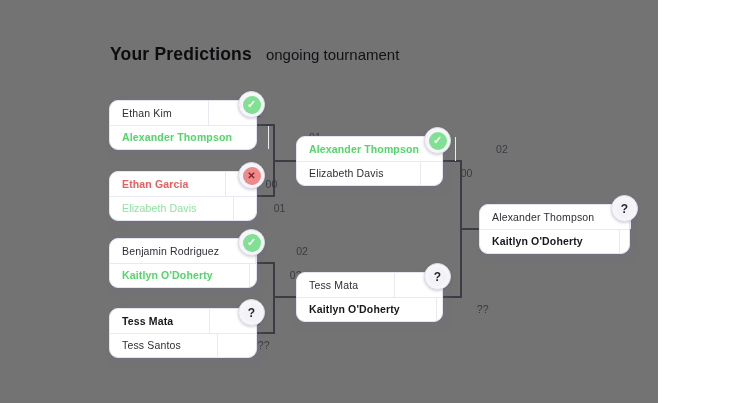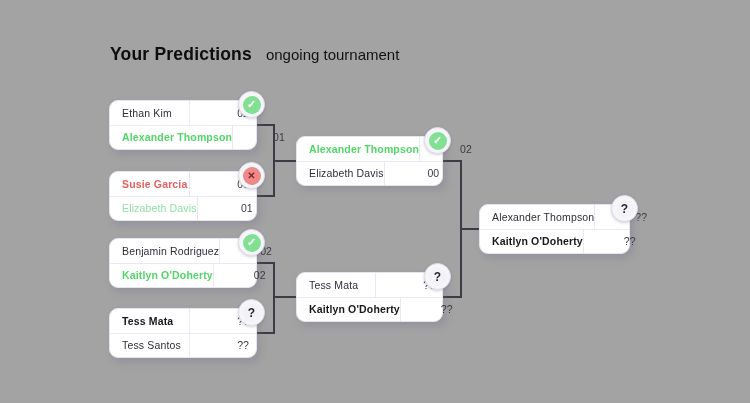--- a/index.html
+++ b/index.html
@@ -1,33 +1,33 @@
 <!DOCTYPE html>
 <html><head>
 <meta charset="utf-8">
 <style>
   html,body{margin:0;padding:0;background:#fff;}
   .stage{
-    position:relative;width:750px;height:403px;background:#a3a3a3;overflow:hidden;
+    position:relative;width:658px;height:403px;background:#737373;overflow:hidden;
     font-family:"Liberation Sans",sans-serif;
   }
   
   .hdr{position:absolute;left:110px;top:44px;display:flex;align-items:baseline;gap:14px;}
   .title{font-size:17.5px;font-weight:800;color:#0d0d10;letter-spacing:.2px;}
   .subtitle{font-size:15px;font-weight:500;color:#121216;}
   
   .conn{position:absolute;background:#3c3c44;}
   
   .card{
     position:absolute;height:50px;background:#ffffff;
     border:1px solid #e6e4f1;border-radius:9px;
     box-shadow:3px 4px 7px rgba(110,110,140,.30);
     display:flex;flex-direction:column;box-sizing:border-box;
   }
-  .row{flex:1;display:flex;align-items:center;min-height:0;}
+  .row{flex:1;display:flex;align-items:center;min-height:0;gap:36px;}
   .row + .row{border-top:1px solid #eae8f3;}
   .nm{flex:1;padding-left:12px;font-size:10.5px;color:#2e2e36;font-weight:500;white-space:nowrap;letter-spacing:.15px;}
   .nm.b{font-weight:700;color:#17171c;}
   .nm.green{font-weight:700;color:#52d669;}
   .nm.palegreen{color:#90e2a4;}
   .nm.red{font-weight:700;color:#e56060;}
   .sc{width:26px;align-self:stretch;display:flex;align-items:center;justify-content:center;
       border-left:1px solid #eae8f3;font-size:10.5px;color:#3a3a42;font-weight:500;padding-left:40px;}
   
   .badge{
@@ -76,21 +76,21 @@
     </div>
     <div class="badge badge-correct">
       <span class="badge-inner">
           <span>✓</span>
         </span>
     </div>
   </div>
 
   <div class="card" style="left:109px;top:171px;width:148px">
     <div class="row">
-      <span class="nm red">Susie Garcia</span>
+      <span class="nm red">Ethan Garcia</span>
       <span class="sc">00</span>
     </div>
     <div class="row">
       <span class="nm palegreen">Elizabeth Davis</span>
       <span class="sc">01</span>
     </div>
     <div class="badge badge-incorrect">
       <span class="badge-inner">
           <span>✕</span>
         </span>

